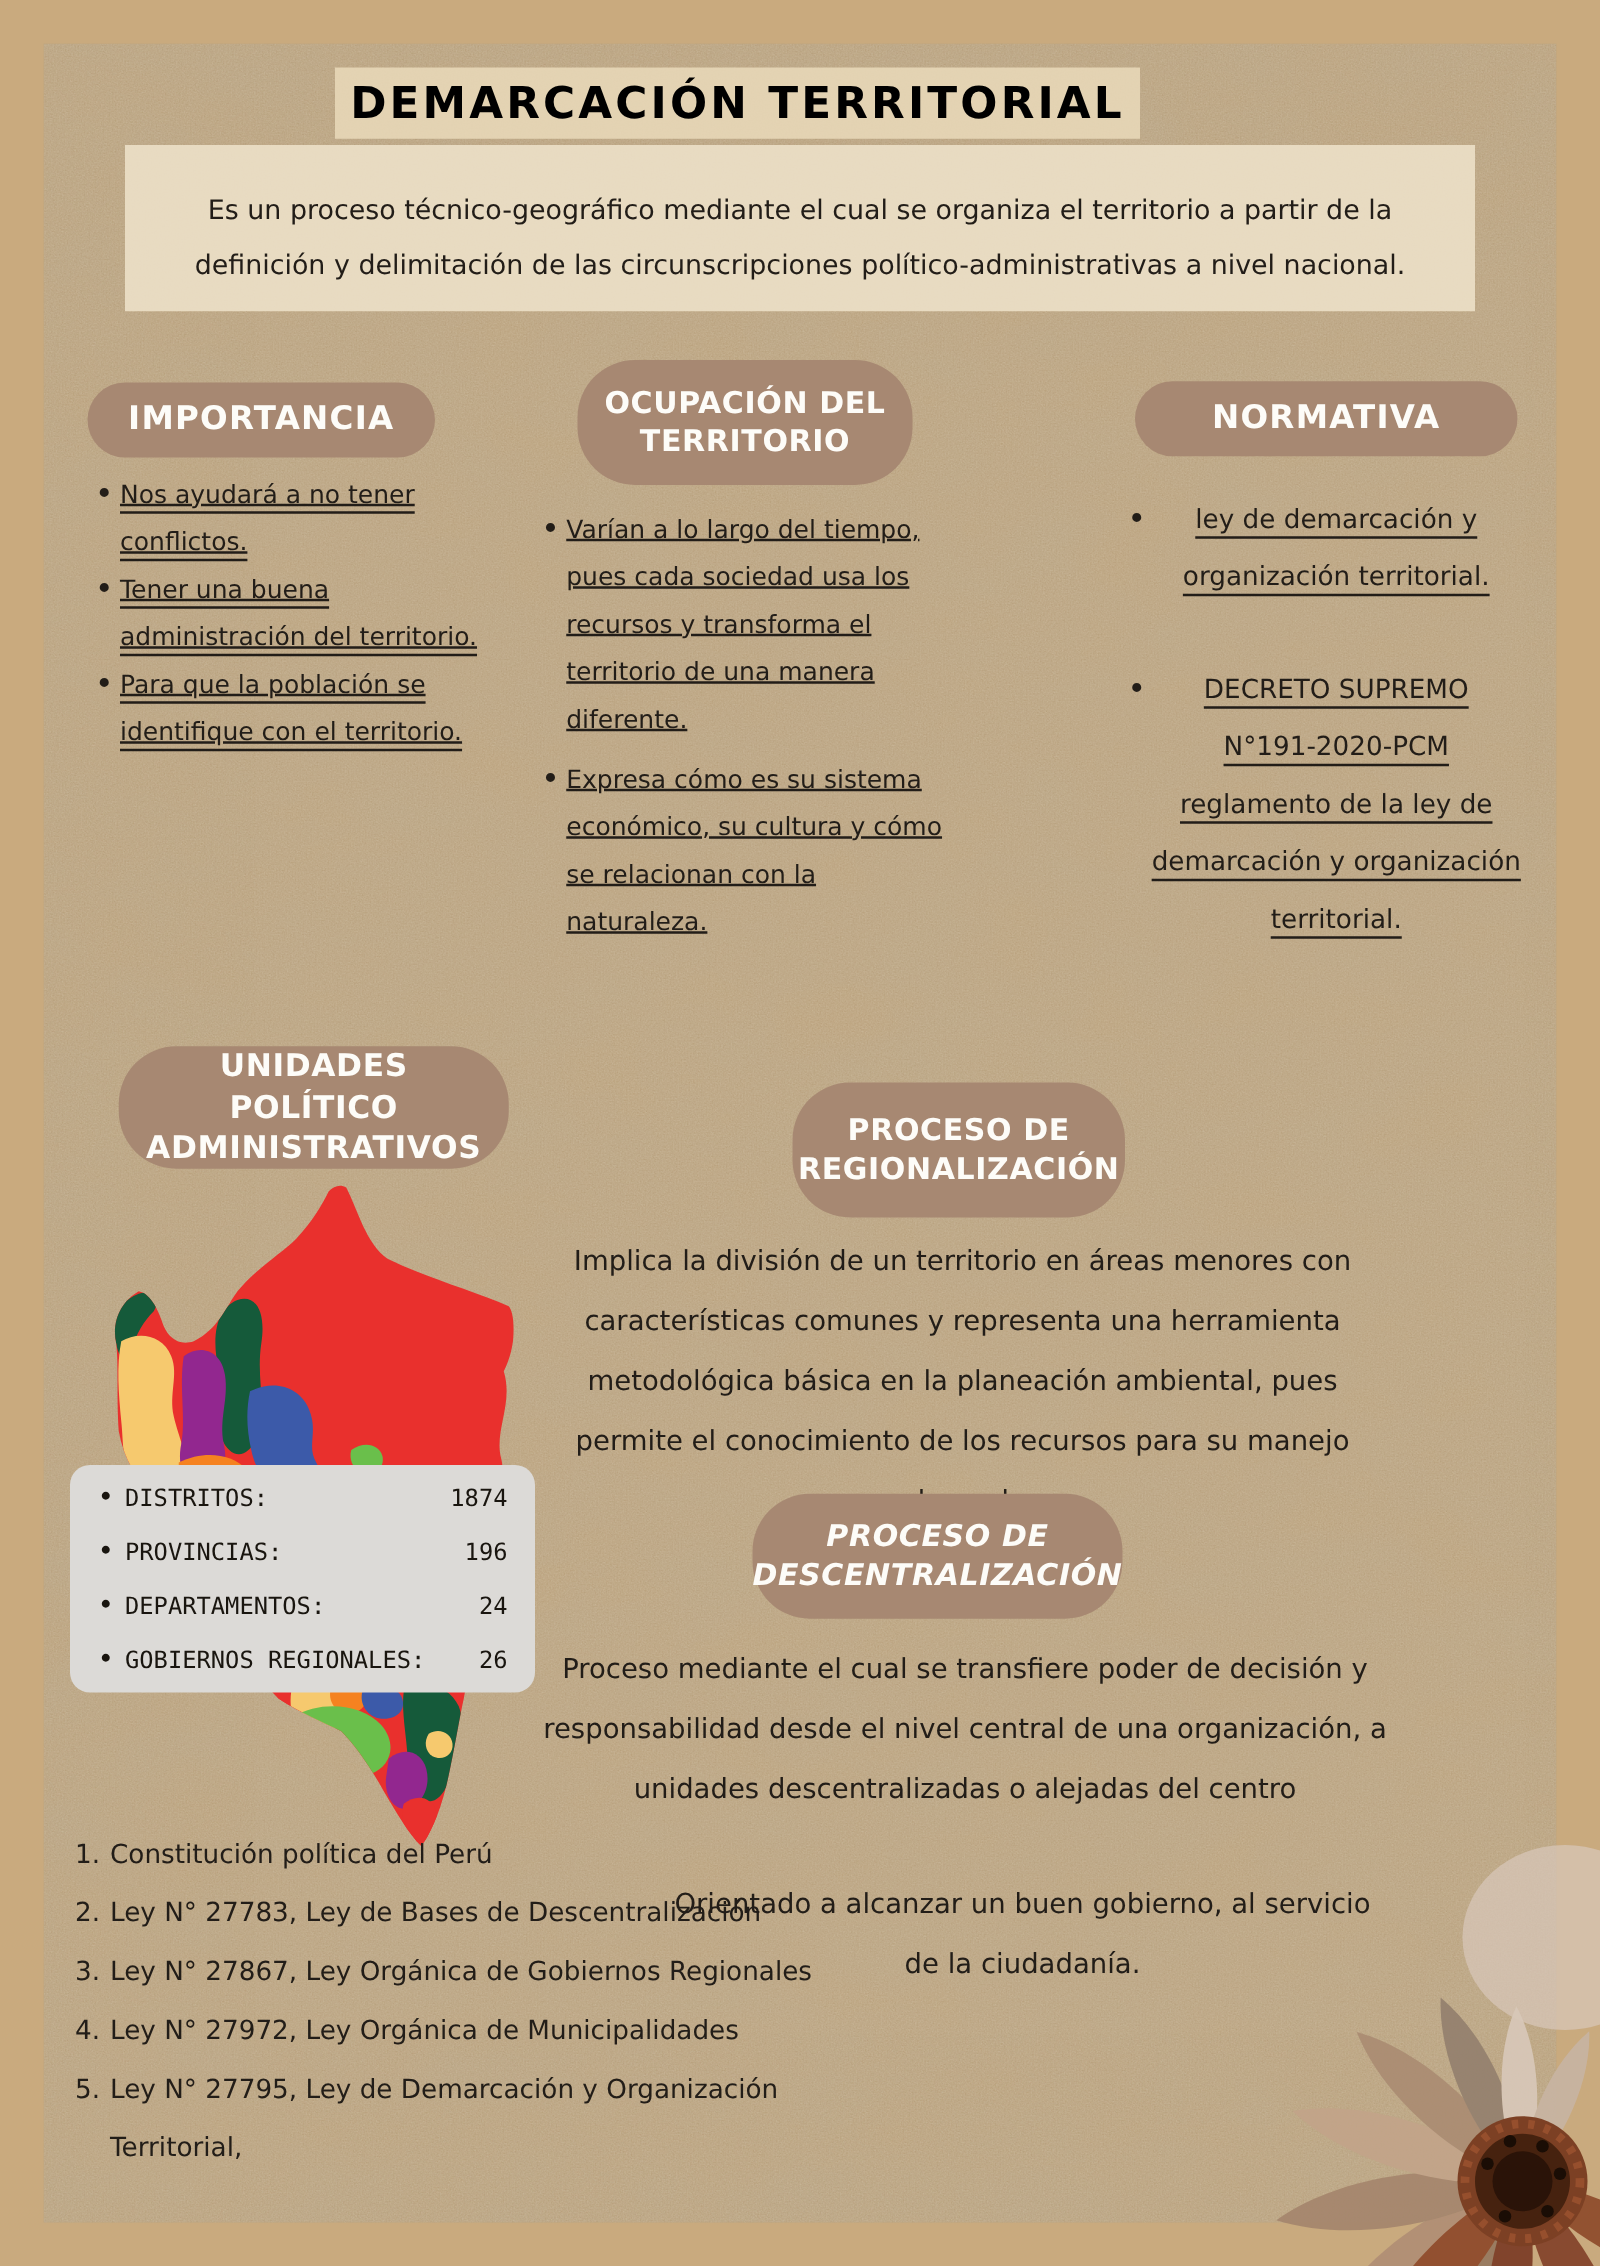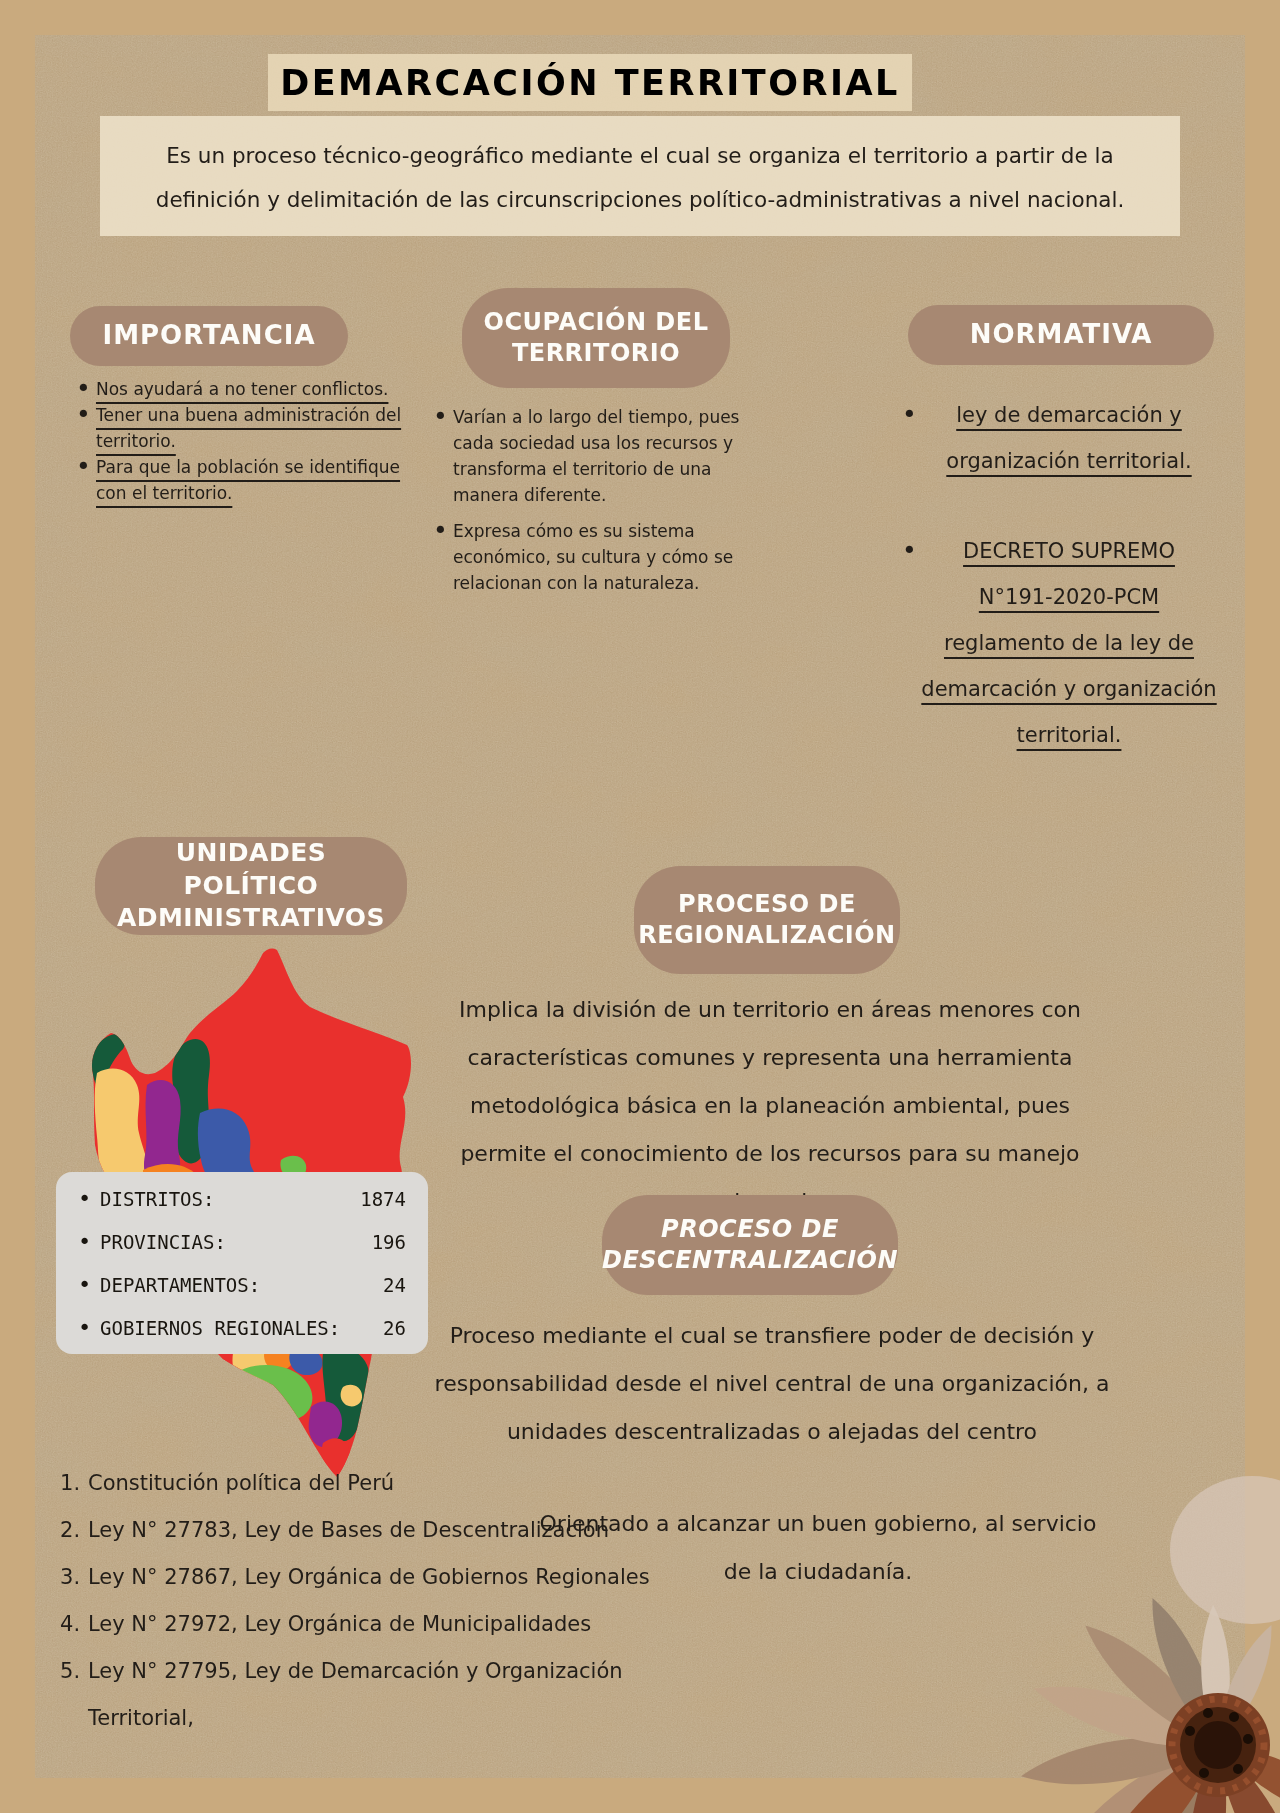--- a/index.html
+++ b/index.html
@@ -20,32 +20,32 @@
     background:rgba(232,216,184,0.88);
     display:flex;align-items:center;justify-content:center;z-index:3;
   }
   .title-band h1{
     margin:0;font-size:35px;font-weight:bold;letter-spacing:2.5px;
     color:#000000;white-space:nowrap;
   }
   .intro-panel{
     position:absolute;left:100px;top:116px;width:1080px;
     background:rgba(236,224,200,0.9);
-    padding:18px 46px 14px;box-sizing:border-box;
+    padding:31px 46px 14px;box-sizing:border-box;
     text-align:center;font-size:21.5px;line-height:44px;z-index:2;
   }
   .pill{
     position:absolute;background:#a78872;color:#fdfcf8;font-weight:bold;
     display:flex;align-items:center;justify-content:center;text-align:center;
     z-index:3;line-height:1.3;
   }
   .pill.one{border-radius:34px;font-size:26px;letter-spacing:1px;}
   .pill.two{border-radius:46px;font-size:24px;letter-spacing:0.5px;padding:0 10px;box-sizing:border-box;}
 
-  ul.blist{position:absolute;list-style:none;margin:0;padding:0;font-size:17px;line-height:26px;z-index:2;}
+  ul.blist{position:absolute;list-style:none;margin:0;padding:0;font-size:20px;line-height:38px;z-index:2;text-decoration:underline;}
   ul.blist li{position:relative;padding-left:38px;}
   ul.blist li::before{content:"\2022";position:absolute;left:18px;top:0;font-size:25px;}
   .u span{text-decoration:underline;text-decoration-thickness:2px;text-underline-offset:7px;}
 
   ul.nlist{position:absolute;list-style:none;margin:0;padding:0;font-size:21px;line-height:46px;z-index:2;width:318px;}
   ul.nlist li{position:relative;text-align:center;padding-left:16px;margin-bottom:44px;}
   ul.nlist li::before{content:"\2022";position:absolute;left:0px;top:0;font-size:25px;}
   ul.nlist li span{display:block;text-decoration:underline;text-decoration-thickness:2px;text-underline-offset:7px;}
 
   .para{position:absolute;text-align:center;font-size:22px;line-height:48px;z-index:2;}

